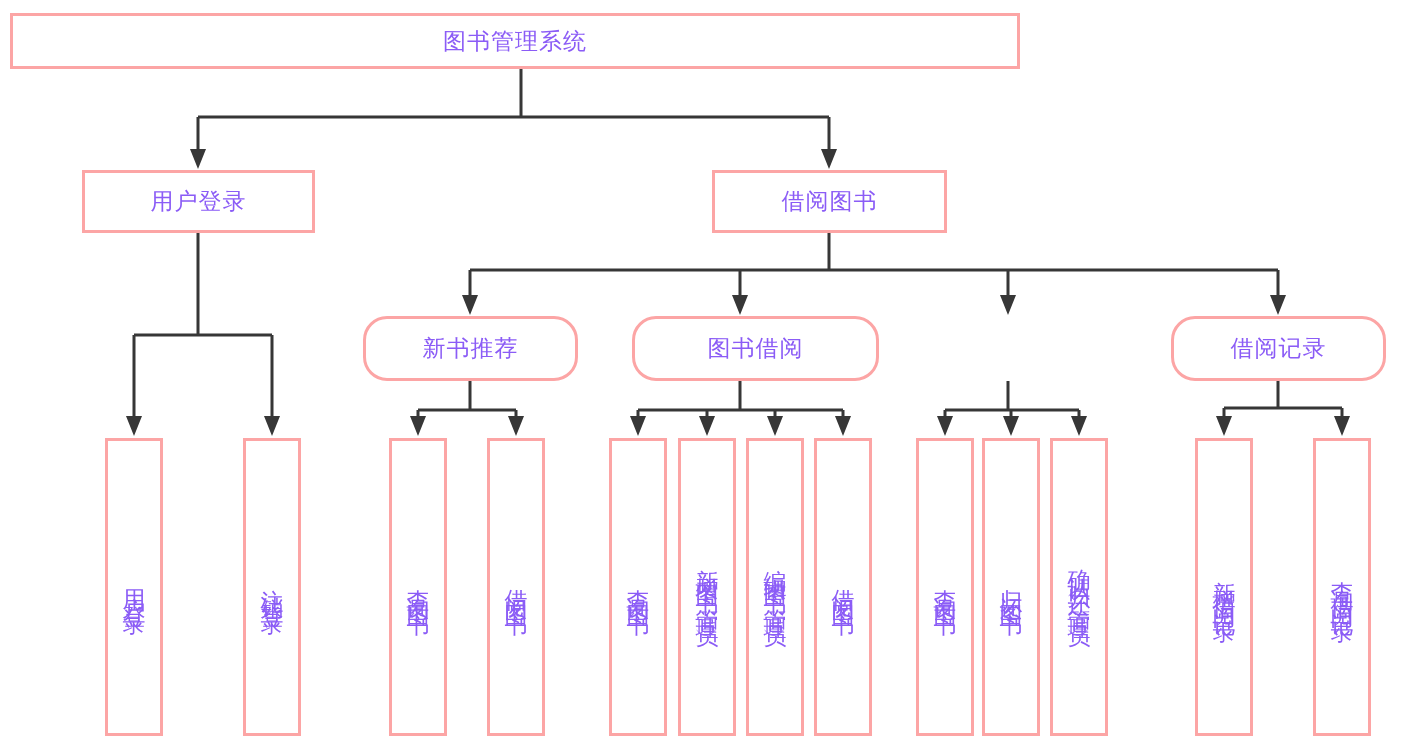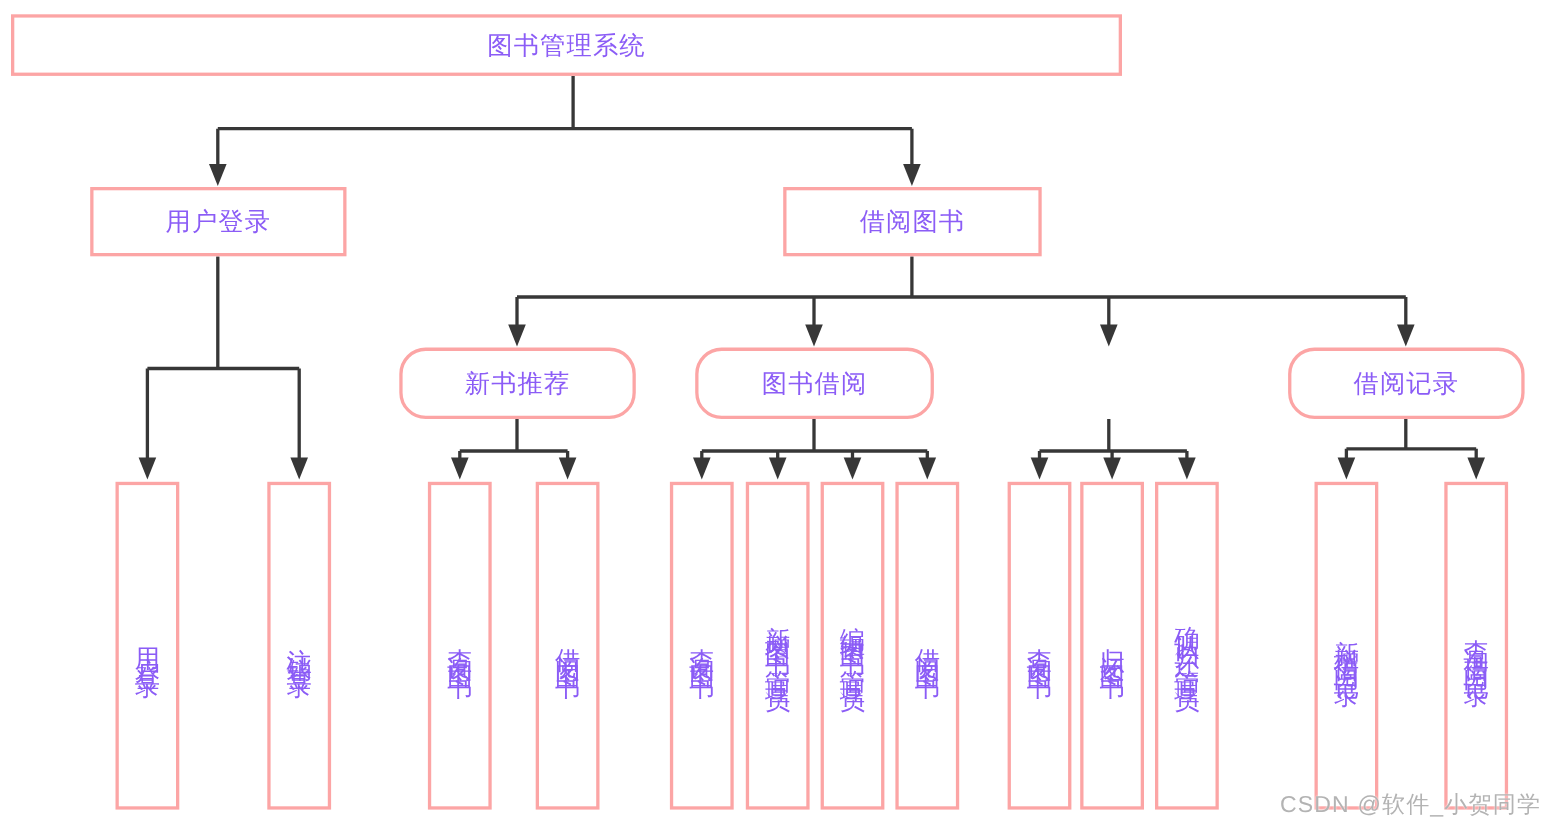--- a/index.html
+++ b/index.html
@@ -91,36 +91,35 @@
       <polygon points="1334,416 1350,416 1342,436"></polygon>
     </g>
   </svg>
 
   <div class="node lvl-root" style="left:10px; width:1010px;">图书管理系统</div>
 
   <div class="node lvl2" style="left:82px; width:233px;">用户登录</div>
   <div class="node lvl2" style="left:712px; width:235px;">借阅图书</div>
 
   <div class="node lvl3" style="left:363px; width:215px;">新书推荐</div>
-  <div class="node lvl3" style="left:632px; width:217px;">图书借阅</div>
+  <div class="node lvl3" style="left:632px; width:247px;">图书借阅</div>
   <div class="node lvl3" style="left:1171px; width:215px;">借阅记录</div>
 
   <div class="node leaf" style="left:105px;">用户登录</div>
   <div class="node leaf" style="left:243px;">注销登录</div>
 
   <div class="node leaf" style="left:389px;">查询图书</div>
   <div class="node leaf" style="left:487px;">借阅图书</div>
 
   <div class="node leaf" style="left:609px;">查询图书</div>
   <div class="node leaf" style="left:678px;">新增图书（管理员）</div>
   <div class="node leaf" style="left:746px;">编辑图书（管理员）</div>
   <div class="node leaf" style="left:814px;">借阅图书</div>
 
   <div class="node leaf" style="left:916px;">查询图书</div>
   <div class="node leaf" style="left:982px;">归还图书</div>
   <div class="node leaf" style="left:1050px;">确认归还（管理员）</div>
 
   <div class="node leaf" style="left:1195px;">新增借阅记录</div>
   <div class="node leaf" style="left:1313px;">查询借阅记录</div>
 
-  <div class="watermark">CSDN @软件_小贺同学</div>
 
 </div>
 
 </body></html>

